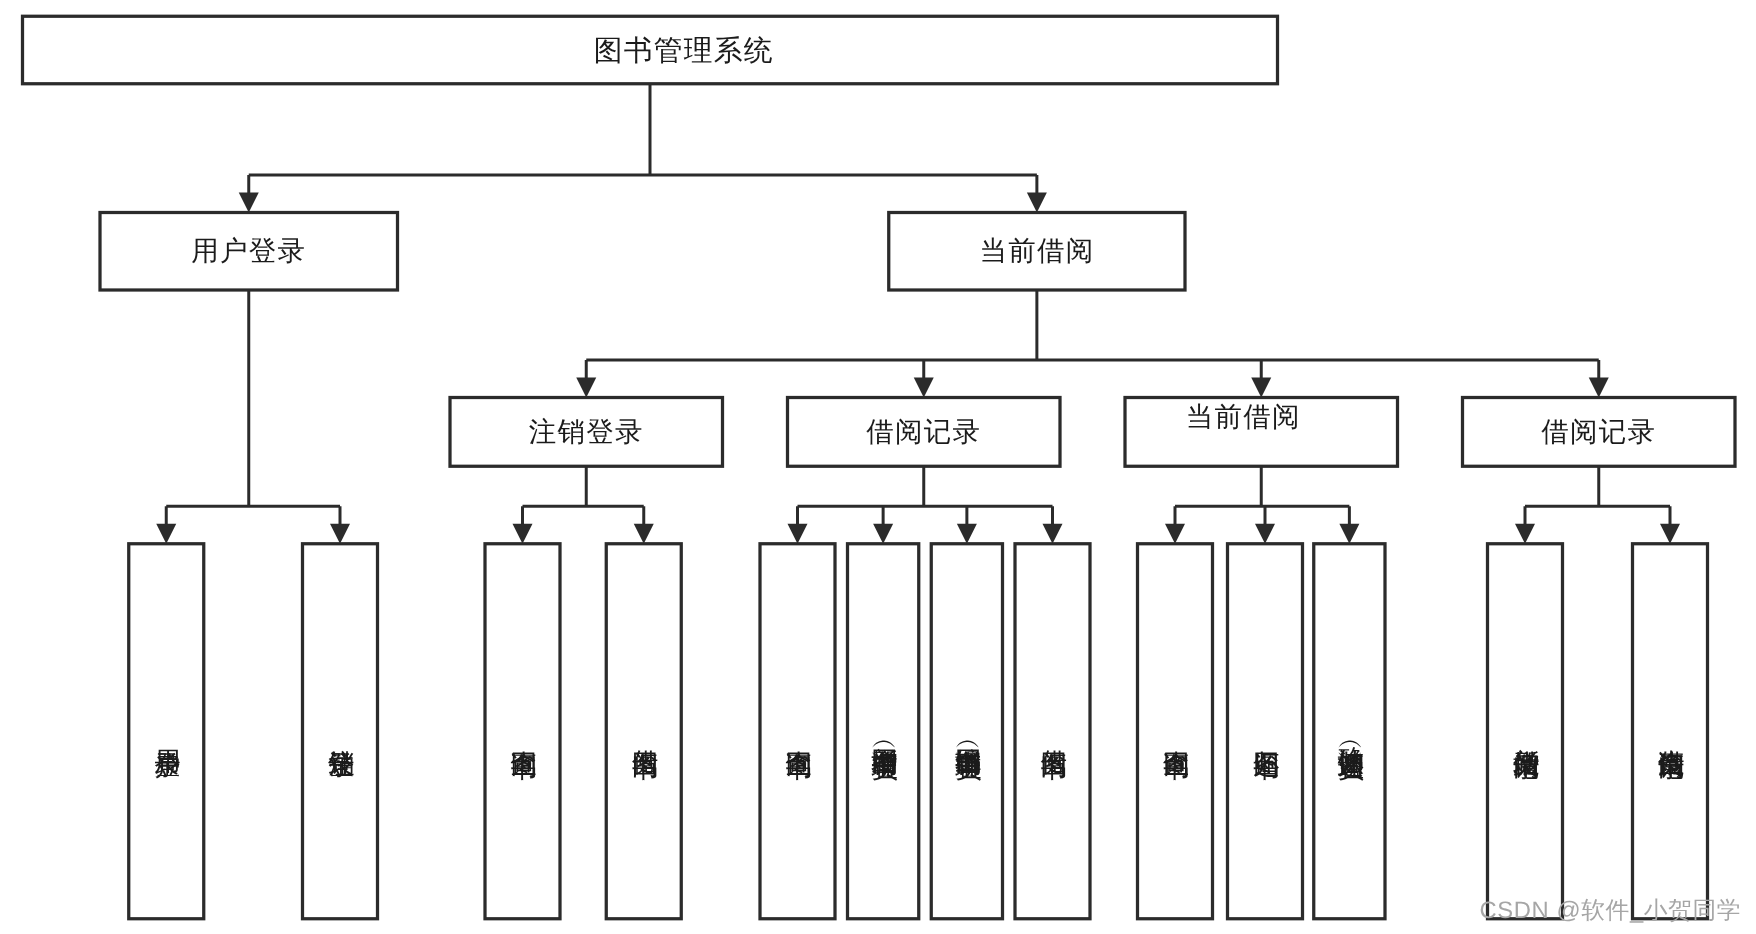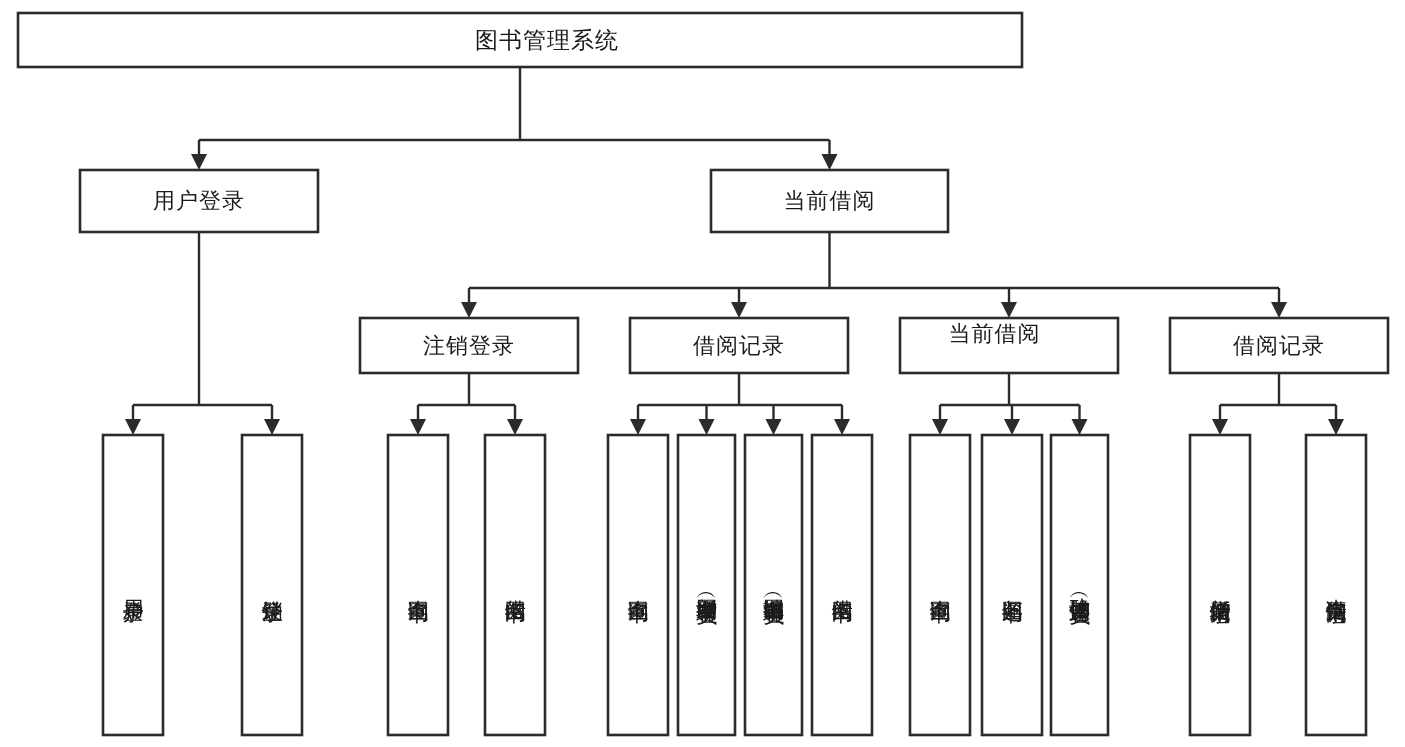--- a/index.html
+++ b/index.html
@@ -185,13 +185,14 @@
       <div class="vlabel-wrap" style="left: 678px; top: 435px; width: 57px; height: 300px;">新增图书（管理员）</div>
       <div class="vlabel-wrap" style="left: 745px; top: 435px; width: 57px; height: 300px;">编辑图书（管理员）</div>
       <div class="vlabel-wrap" style="left: 812px; top: 435px; width: 60px; height: 300px;">借阅图书</div>
       <div class="vlabel-wrap" style="left: 910px; top: 435px; width: 60px; height: 300px;">查询图书</div>
       <div class="vlabel-wrap" style="left: 982px; top: 435px; width: 60px; height: 300px;">归还图书</div>
       <div class="vlabel-wrap" style="left: 1051px; top: 435px; width: 57px; height: 300px;">确认归还（管理员）</div>
       <div class="vlabel-wrap" style="left: 1190px; top: 435px; width: 60px; height: 300px;">新增借阅记录</div>
       <div class="vlabel-wrap" style="left: 1306px; top: 435px; width: 60px; height: 300px;">查询借阅记录</div>
     </div>
 
+  <div id="watermark">CSDN @软件_小贺同学</div>
 </div>
 
 </body></html>

